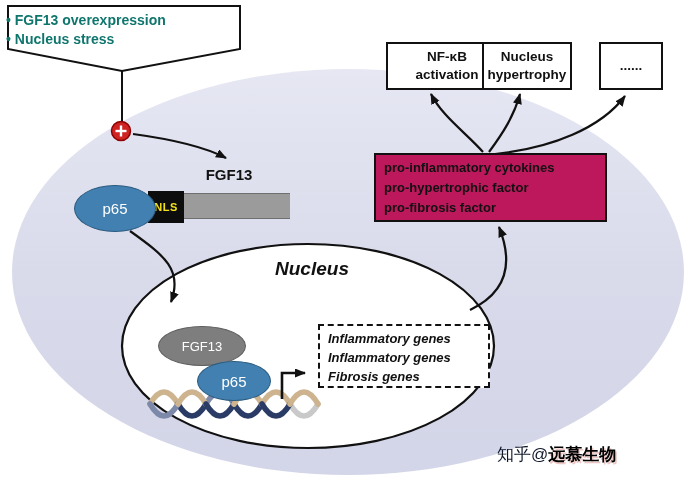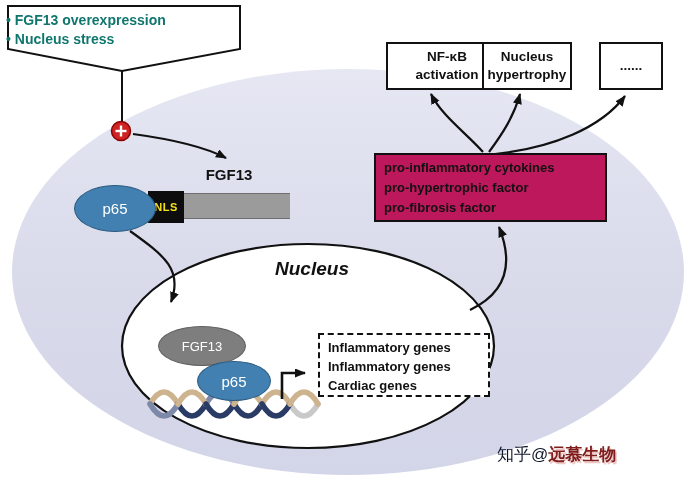--- a/index.html
+++ b/index.html
@@ -15,32 +15,32 @@
   .fgf13-label{left:186px;top:166px;width:86px;text-align:center;font-size:15px;font-weight:bold;color:#111;}
   .nls-box{left:148px;top:191px;width:36px;height:32px;background:#0d0d0d;
     display:flex;align-items:center;justify-content:center;
     color:#f5e11a;font-size:11px;font-weight:bold;letter-spacing:0.5px;}
   .protein-bar{left:184px;top:193px;width:106px;height:24px;background:#9b9b9b;border-top:1px solid #6f6f6f;border-bottom:1px solid #6f6f6f;}
   .ellipse{border-radius:50%;display:flex;align-items:center;justify-content:center;color:#fff;font-weight:normal;}
   .p65-cyto{left:74px;top:185px;width:80px;height:45px;background:#4180b1;border:1px solid #2c5b80;font-size:15px;}
   .nucleus-title{left:256px;top:258px;width:112px;text-align:center;font-size:19px;font-weight:bold;font-style:italic;color:#111;}
   .fgf13-nuc{left:158px;top:326px;width:86px;height:38px;background:#7e7e7e;border:1px solid #5e5e5e;font-size:13px;}
   .p65-nuc{left:197px;top:361px;width:72px;height:38px;background:#4180b1;border:1px solid #2c5b80;font-size:15px;}
-  .genes-box{left:318px;top:333px;width:160px;height:57px;background:#fff;border:2px dashed #111;
-    padding:3px 0 0 8px;font-size:13px;font-weight:bold;line-height:19px;color:#111;}
+  .genes-box{left:318px;top:324px;width:160px;height:57px;background:#fff;border:2px dashed #111;
+    padding:3px 0 0 8px;font-size:13px;font-weight:bold;font-style:italic;line-height:19px;color:#111;}
   .factors-box{left:374px;top:153px;width:214px;height:62px;background:#be185d;border:2px solid #111;
     padding:3px 7px 0 8px;font-size:13px;font-weight:bold;line-height:20px;color:#111;}
   .outcome-box{background:#fff;border:2px solid #111;display:flex;align-items:center;justify-content:center;
     text-align:center;font-size:13.5px;font-weight:bold;line-height:18px;color:#111;white-space:pre-line;}
   .ob1{left:386px;top:42px;width:86px;height:44px;padding-left:16px;}
   .ob2{left:482px;top:42px;width:86px;height:44px;}
   .ob3{left:599px;top:42px;width:60px;height:44px;}
   .watermark{left:497px;top:443px;font-size:17px;white-space:nowrap;}
   .wm-prefix{color:#0f172a;}
-  .wm-name{color:#7f1d1d;font-weight:bold;text-shadow:1.5px 1.5px 0 rgba(207,95,85,0.35);}
+  .wm-name{color:#000000;font-weight:bold;text-shadow:1.5px 1.5px 0 rgba(207,95,85,0.35);}
 </style>
 </head>
 <body>
 
 <div id="stage">
 
   <svg id="diagram-svg" width="689" height="478" viewBox="0 0 689 478">
     <defs>
       <linearGradient id="cellgrad" x1="0" y1="0" x2="0" y2="1">
         <stop offset="0" stop-color="#e6e7f3"></stop>
@@ -112,21 +112,21 @@
   <div class="abs ellipse fgf13-nuc">
     <span>FGF13</span>
   </div>
   <div class="abs ellipse p65-nuc">
     <span>p65</span>
   </div>
 
   <div class="abs genes-box">
     <div>Inflammatory genes</div>
     <div>Inflammatory genes</div>
-    <div>Cardiac genes</div>
+    <div>Fibrosis genes</div>
   </div>
 
   <div class="abs factors-box">
     <div>pro-inflammatory cytokines</div>
     <div>pro-hypertrophic factor</div>
     <div>pro-fibrosis factor</div>
   </div>
 
   <div class="abs outcome-box ob1">NF-κB
 activation</div>

